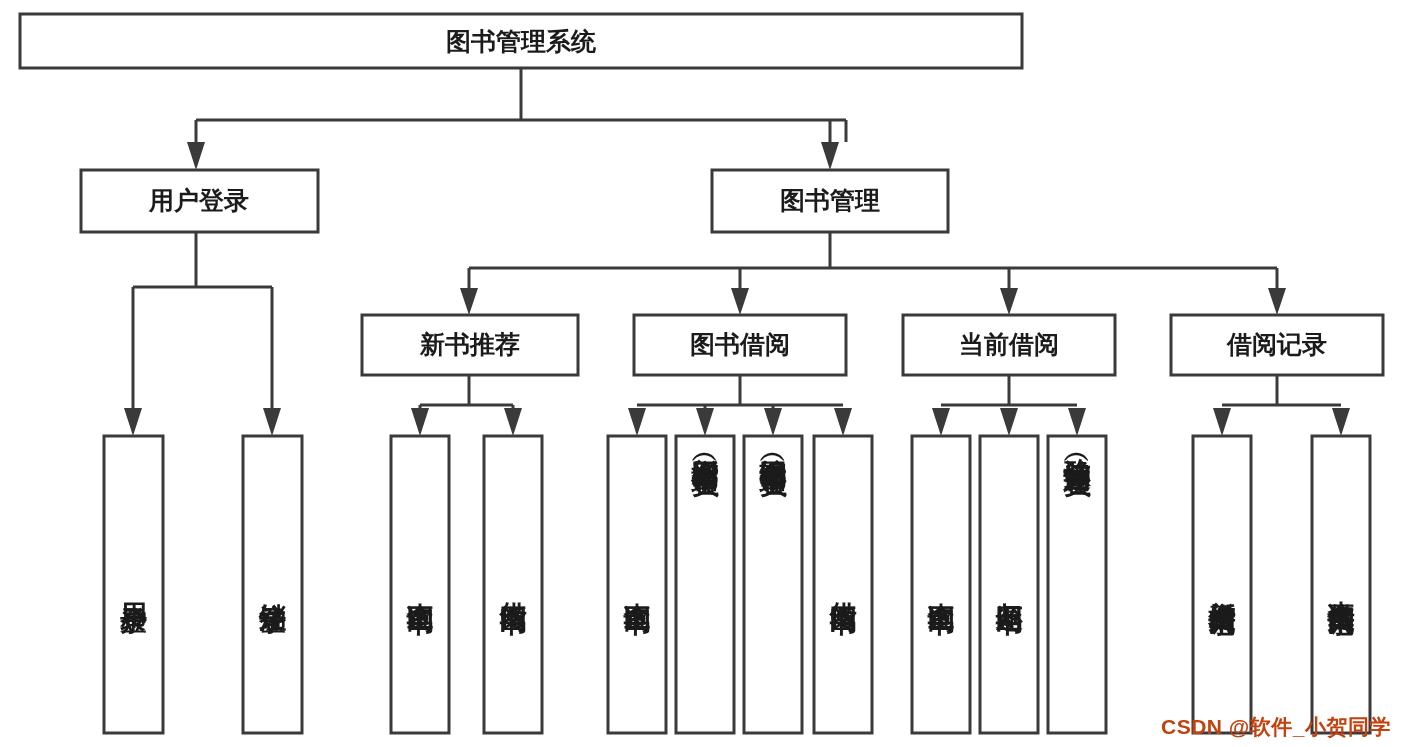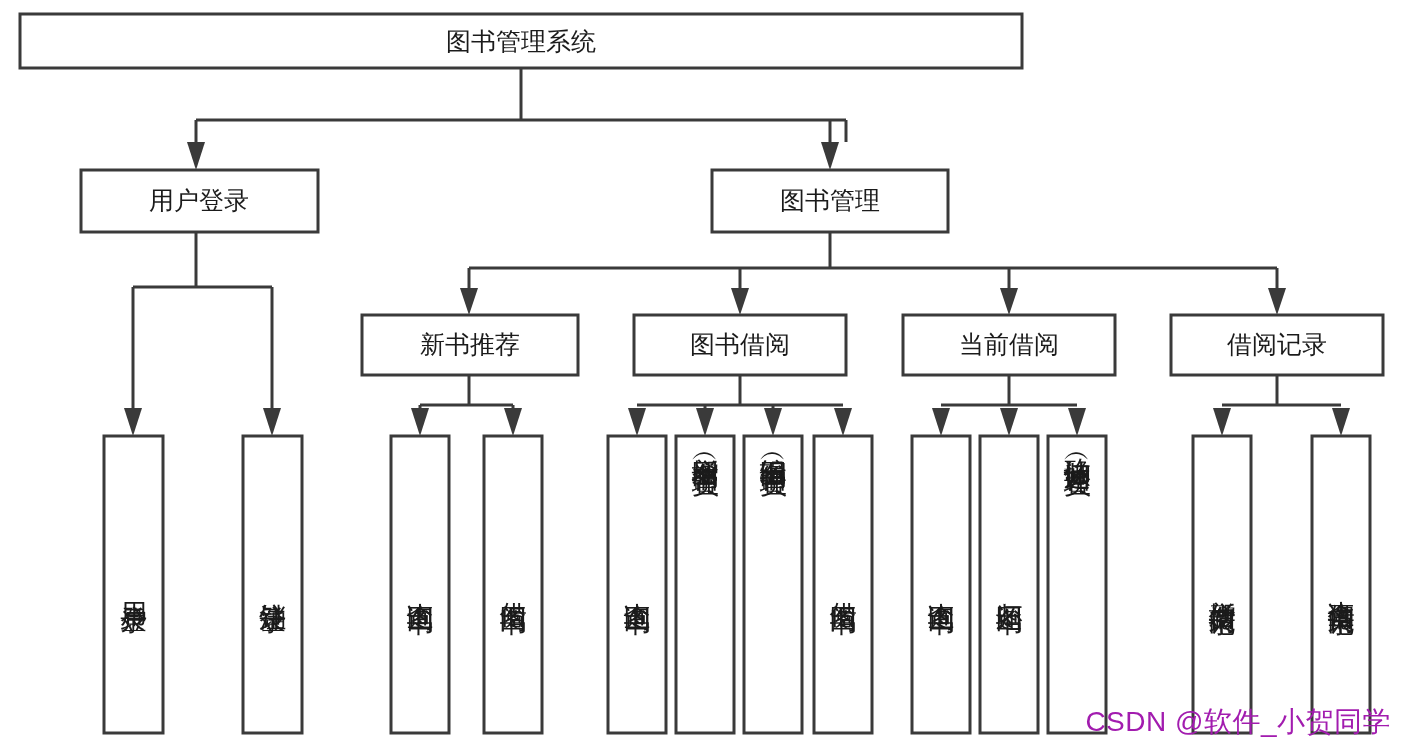--- a/index.html
+++ b/index.html
@@ -11,20 +11,21 @@
     width: 1405px;
     height: 747px;
     font-family: "Liberation Sans", "DejaVu Sans", sans-serif;
     overflow: hidden;
     position: relative;
   }
   #diagram-root {
     position: relative;
     width: 1405px;
     height: 747px;
+    font-weight: bold;
   }
   svg.diagram-canvas {
     position: absolute;
     top: 0;
     left: 0;
     width: 1405px;
     height: 747px;
   }
   .node-box {
     fill: #ffffff;
@@ -64,22 +65,22 @@
     letter-spacing: 2px;
     color: #1b1b1b;
     text-align: center;
     white-space: nowrap;
   }
   .watermark {
     position: absolute;
     right: 14px;
     bottom: 6px;
     font-family: "Liberation Sans", "DejaVu Sans", sans-serif;
-    font-size: 28px;
-    color: #a21caf;
+    font-size: 21px;
+    color: #c2410c;
     letter-spacing: 0.5px;
     white-space: nowrap;
     user-select: none;
   }
 </style>
 </head>
 <body>
 
 <div id="diagram-root">
 

